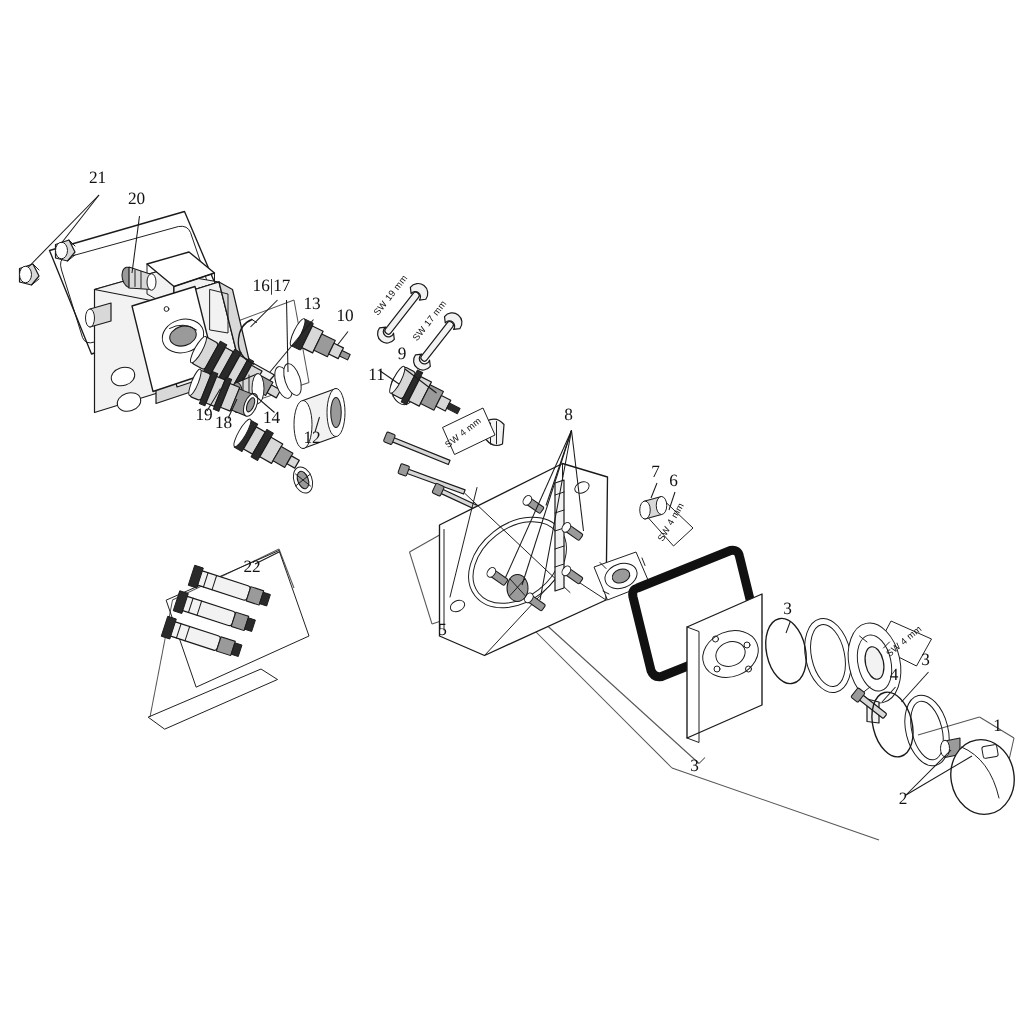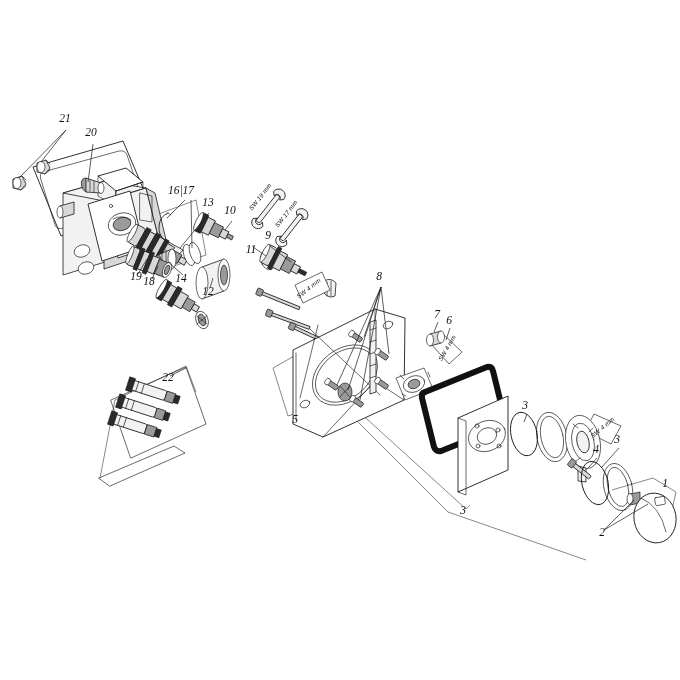--- a/index.html
+++ b/index.html
@@ -1,18 +1,18 @@
 <!DOCTYPE html>
 <html><head>
 <meta charset="utf-8">
 <style>
   html,body{margin:0;padding:0;background:#ffffff;}
   body{width:680px;height:680px;overflow:hidden;
        font-family:"Liberation Sans",sans-serif;}
-  #stage{position:relative;width:680px;height:590px;background:#fff;font-style:italic;}
+  #stage{position:relative;width:680px;height:590px;background:#fff;}
   svg{position:absolute;left:0;top:0;}
   .ln{fill:none;stroke:#1a1a1a;stroke-width:0.9;stroke-linejoin:round;stroke-linecap:round;}
   .lnt{fill:none;stroke:#1a1a1a;stroke-width:0.65;stroke-linejoin:round;stroke-linecap:round;}
   .lead{fill:none;stroke:#1a1a1a;stroke-width:0.7;}
   .brk{fill:none;stroke:#555;stroke-width:0.7;}
   .wht{fill:#ffffff;stroke:#1a1a1a;stroke-width:0.9;stroke-linejoin:round;}
   .whtt{fill:#ffffff;stroke:#1a1a1a;stroke-width:0.65;stroke-linejoin:round;}
   .f-lt{fill:#f2f2f2;stroke:#1a1a1a;stroke-width:0.8;stroke-linejoin:round;}
   .f-md{fill:#d8d8d8;stroke:#1a1a1a;stroke-width:0.8;stroke-linejoin:round;}
   .f-dk{fill:#9a9a9a;stroke:#1a1a1a;stroke-width:0.7;stroke-linejoin:round;}

